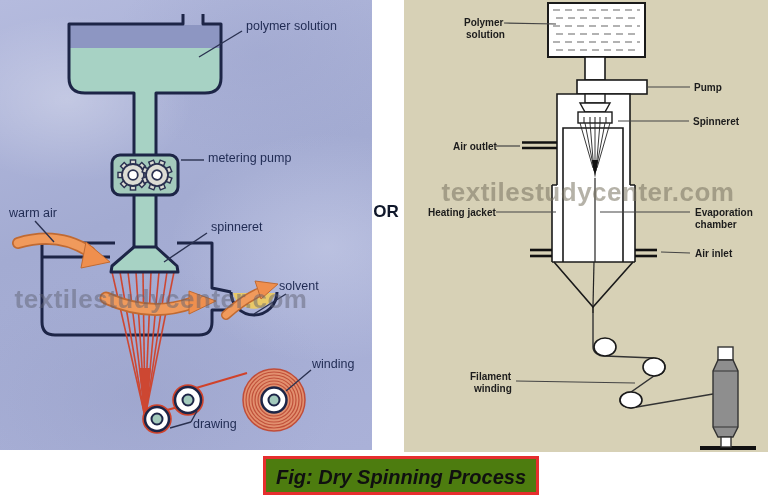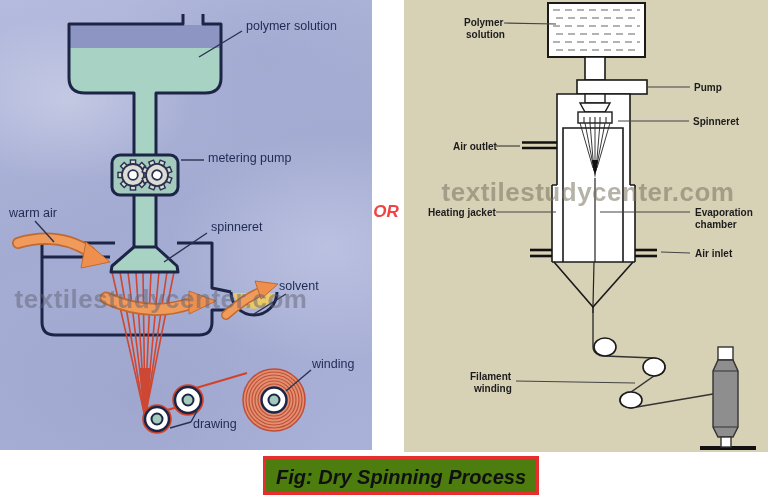--- a/index.html
+++ b/index.html
@@ -8,21 +8,21 @@
   .panel{position:absolute;top:0;}
   #left-panel{left:0;width:372px;height:450px;
     background:
       radial-gradient(ellipse 180px 120px at 18% 22%, rgba(255,255,255,.28), transparent 70%),
       radial-gradient(ellipse 220px 160px at 88% 55%, rgba(235,238,252,.30), transparent 72%),
       radial-gradient(ellipse 260px 170px at 38% 88%, rgba(150,158,198,.45), transparent 75%),
       radial-gradient(ellipse 200px 140px at 70% 12%, rgba(150,158,200,.35), transparent 75%),
       linear-gradient(160deg,#b5bbde 0%,#a3abd2 45%,#aab1d8 100%);}
   #right-panel{left:404px;width:364px;height:452px;background:#d7d1b6;}
   #or-connector{position:absolute;left:368px;top:201px;width:36px;text-align:center;
-    font-size:17px;font-weight:800;color:#ef4444;line-height:22px;font-style:italic;}
+    font-size:17px;font-weight:800;color:#0f172a;line-height:22px;}
   #caption-box{position:absolute;left:263px;top:456px;background:#4d7c0f;border:3px solid #e62e2e;
     padding:7px 10px 3px 10px;font-size:20px;font-weight:700;color:#101010;white-space:nowrap;font-style:italic;}
   svg{display:block;}
   text{font-family:"Liberation Sans",sans-serif;}
   .lbl-left{font-size:12.5px;fill:#1f2a52;}
   .lbl-right{font-size:10px;font-weight:600;fill:#1c1c1c;}
   .wm{font-size:26px;font-weight:700;letter-spacing:.5px;}
 </style>
 </head>
 <body>

